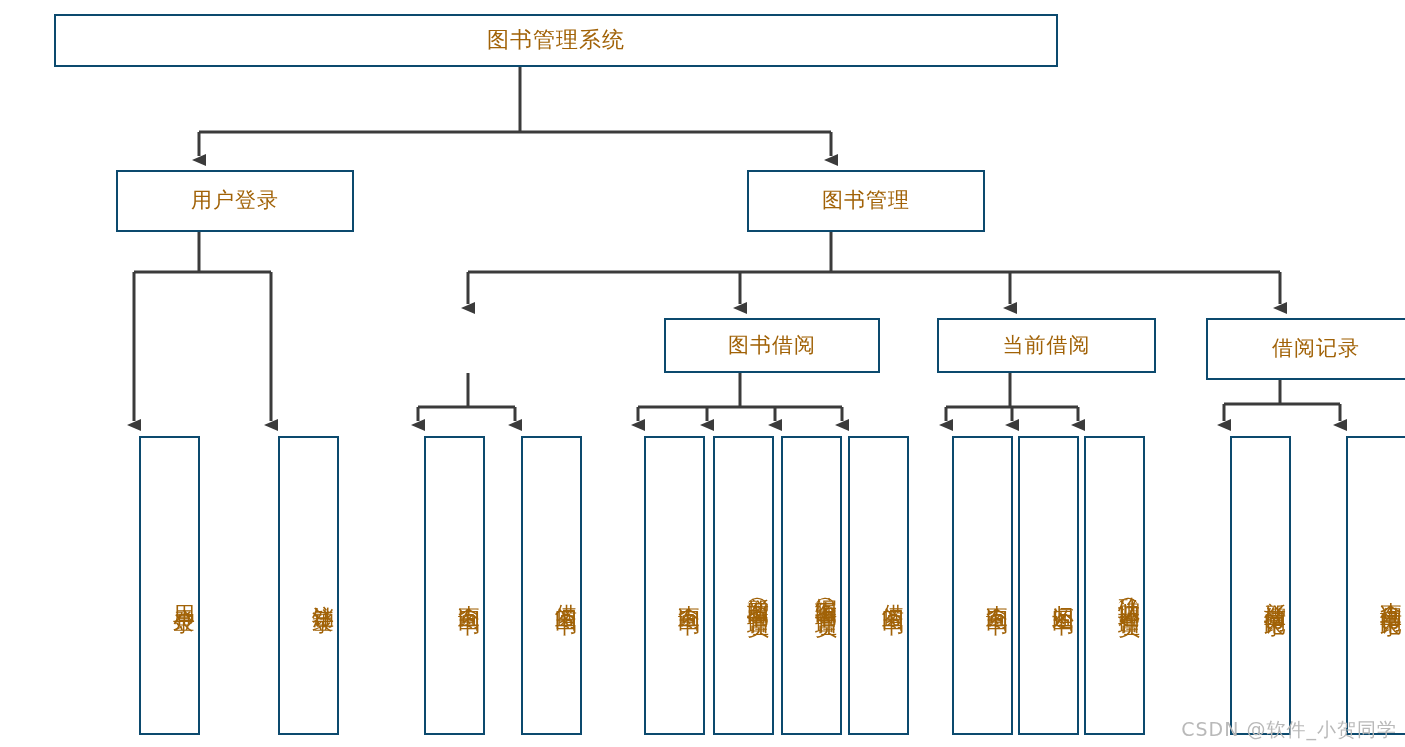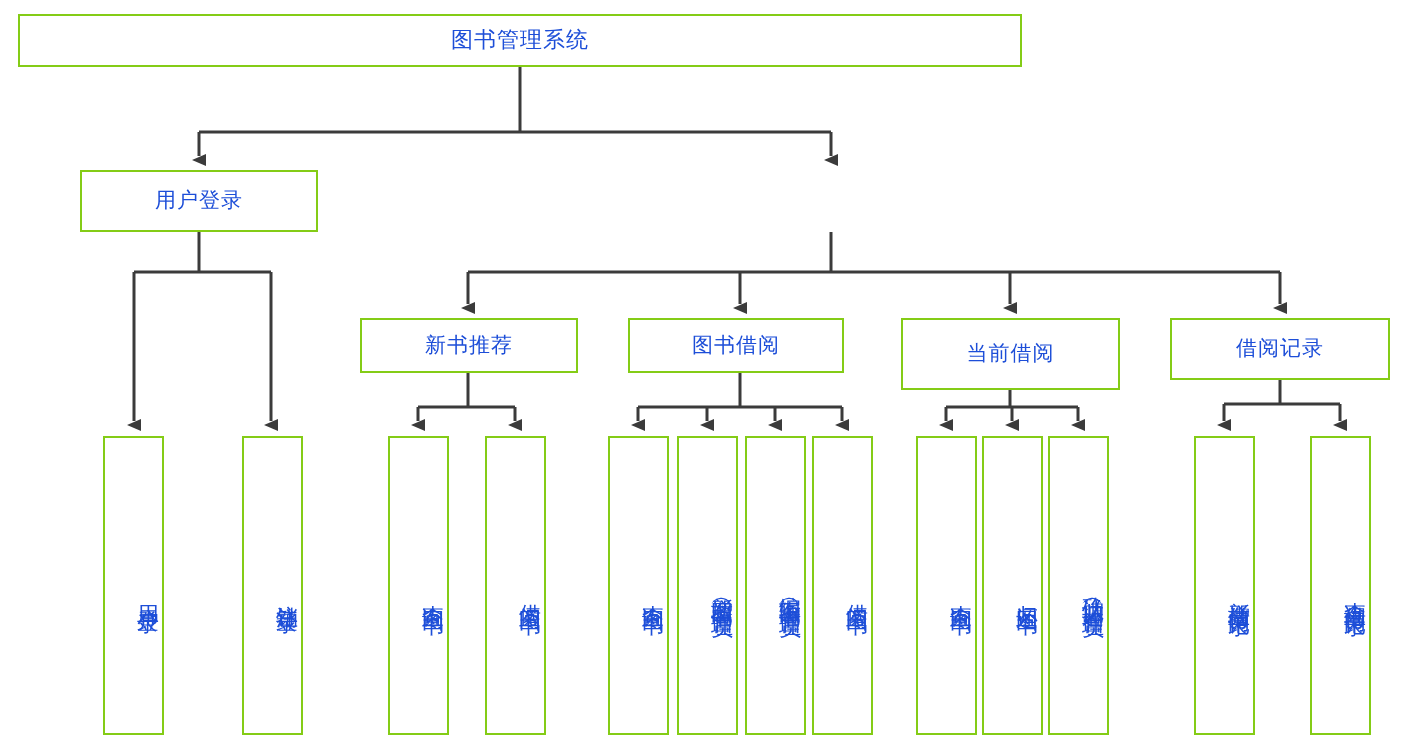--- a/index.html
+++ b/index.html
@@ -10,26 +10,27 @@
     font-family:"DejaVu Sans","Liberation Sans",sans-serif;
     overflow:hidden;
   }
   #canvas{position:relative;width:1405px;height:747px;}
   svg#wires{position:absolute;left:0;top:0;width:1405px;height:747px;}
 
   .node{
     position:absolute;
     box-sizing:border-box;
     background:#ffffff;
-    border:2px solid #84cc16;
+    border:2px solid #0c4a6e;
     display:flex;
     align-items:center;
     justify-content:center;
-    color:#1d4ed8;
+    color:#a16207;
     letter-spacing:1px;
+    margin-left:36px;
   }
   .node.h{          
     font-size:21px;
     line-height:1.1;
     white-space:nowrap;
   }
   .node.root{font-size:22px;}
   .node.v{          
     writing-mode:vertical-rl;
     text-orientation:upright;
@@ -102,26 +103,26 @@
       <path d="M1224,404 L1340,404"></path>
       <path d="M1224,404 L1224,421" marker-end="url(#arw)"></path>
       <path d="M1340,404 L1340,421" marker-end="url(#arw)"></path>
     </g>
   </svg>
 
   <div class="node h root" style="left:18px;top:14px;width:1004px;height:53px;">图书管理系统</div>
 
   <div class="node h" style="left:80px;top:170px;width:238px;height:62px;">用户登录</div>
 
+  <div class="node h" style="left:711px;top:170px;width:238px;height:62px;">图书管理</div>
 
-  <div class="node h" style="left:360px;top:318px;width:218px;height:55px;">新书推荐</div>
 
   <div class="node h" style="left:628px;top:318px;width:216px;height:55px;">图书借阅</div>
 
-  <div class="node h" style="left:901px;top:318px;width:219px;height:72px;">当前借阅</div>
+  <div class="node h" style="left:901px;top:318px;width:219px;height:55px;">当前借阅</div>
 
   <div class="node h" style="left:1170px;top:318px;width:220px;height:62px;">借阅记录</div>
 
   <div class="node v" style="left:103px;top:436px;width:61px;height:299px;">用户登录</div>
   <div class="node v" style="left:242px;top:436px;width:61px;height:299px;">注销登录</div>
 
   <div class="node v" style="left:388px;top:436px;width:61px;height:299px;">查询图书</div>
   <div class="node v" style="left:485px;top:436px;width:61px;height:299px;">借阅图书</div>
 
   <div class="node v" style="left:608px;top:436px;width:61px;height:299px;">查询图书</div>
@@ -129,13 +130,14 @@
   <div class="node v" style="left:745px;top:436px;width:61px;height:299px;">编辑图书（管理员）</div>
   <div class="node v" style="left:812px;top:436px;width:61px;height:299px;">借阅图书</div>
 
   <div class="node v" style="left:916px;top:436px;width:61px;height:299px;">查询图书</div>
   <div class="node v" style="left:982px;top:436px;width:61px;height:299px;">归还图书</div>
   <div class="node v" style="left:1048px;top:436px;width:61px;height:299px;">确认归还（管理员）</div>
 
   <div class="node v" style="left:1194px;top:436px;width:61px;height:299px;">新增借阅记录</div>
   <div class="node v" style="left:1310px;top:436px;width:61px;height:299px;">查询借阅记录</div>
 
+  <div class="watermark">CSDN @软件_小贺同学</div>
 </div>
 
 </body></html>

